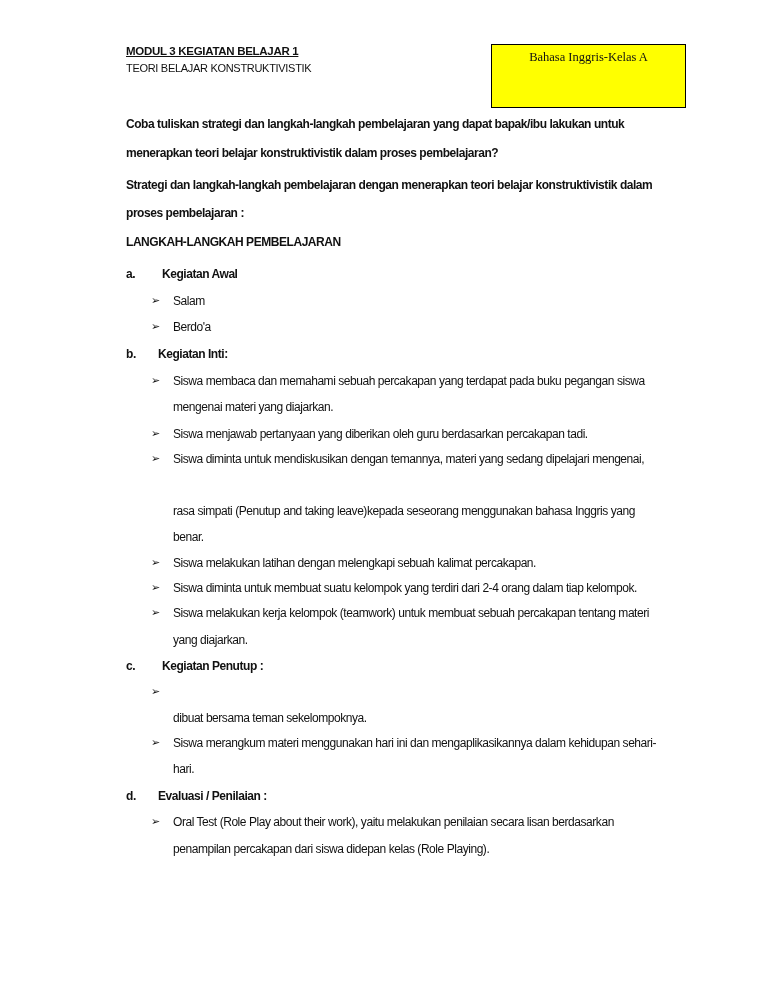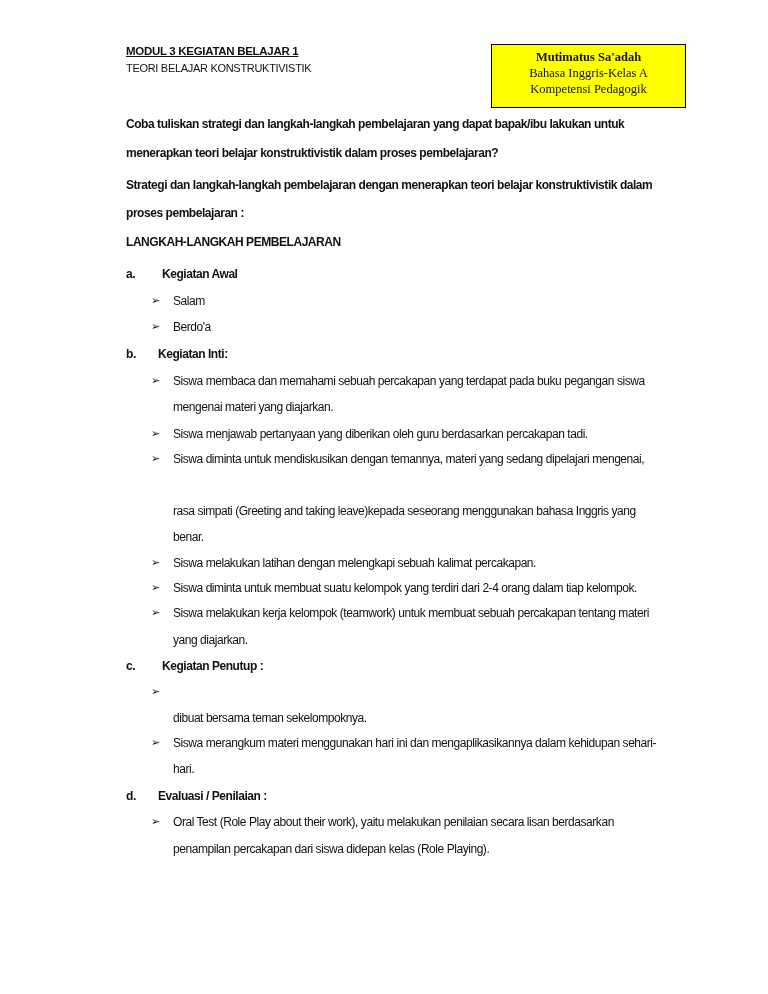--- a/index.html
+++ b/index.html
@@ -40,23 +40,21 @@
 </style>
 </head>
 <body>
 
 <div class="page">
 
   <div class="hdr-title">MODUL 3 KEGIATAN BELAJAR 1</div>
   <div class="hdr-sub">TEORI BELAJAR KONSTRUKTIVISTIK</div>
 
   <div class="author-box">
-    <div class="name">Mutimatus Sa'adah</div>
     <div class="line">Bahasa Inggris-Kelas A</div>
-    <div class="line">Kompetensi Pedagogik</div>
   </div>
 
   <div class="ln q b" style="top:117px">Coba tuliskan strategi dan langkah-langkah  pembelajaran yang dapat bapak/ibu lakukan untuk</div>
   <div class="ln q b" style="top:146px">menerapkan  teori belajar konstruktivistik  dalam proses  pembelajaran?</div>
 
   <div class="ln q b" style="top:178px">Strategi  dan  langkah-langkah  pembelajaran dengan menerapkan  teori belajar konstruktivistik  dalam</div>
   <div class="ln q b" style="top:206px">proses  pembelajaran :</div>
 
   <div class="ln q b" style="top:235px">LANGKAH-LANGKAH  PEMBELAJARAN</div>
 
@@ -73,21 +71,21 @@
 
   <span class="arrow" style="top:374px">➢</span>
   <div class="ln btxt" style="top:374px">Siswa membaca dan memahami sebuah  percakapan yang terdapat pada buku pegangan siswa</div>
   <div class="ln cont" style="top:400px">mengenai materi yang  diajarkan.</div>
 
   <span class="arrow" style="top:427px">➢</span>
   <div class="ln btxt" style="top:427px">Siswa menjawab pertanyaan yang diberikan oleh guru berdasarkan percakapan tadi.</div>
 
   <span class="arrow" style="top:452px">➢</span>
   <div class="ln btxt" style="top:452px">Siswa diminta untuk mendiskusikan dengan temannya, materi yang  sedang dipelajari mengenai,</div>
-  <div class="ln cont" style="top:504px">rasa simpati (Greeting and taking leave)kepada seseorang menggunakan bahasa Inggris yang</div>
+  <div class="ln cont" style="top:504px">rasa simpati (Penutup and taking leave)kepada seseorang menggunakan bahasa Inggris yang</div>
   <div class="ln cont" style="top:530px">benar.</div>
 
   <span class="arrow" style="top:556px">➢</span>
   <div class="ln btxt" style="top:556px">Siswa melakukan latihan  dengan melengkapi sebuah kalimat percakapan.</div>
 
   <span class="arrow" style="top:581px">➢</span>
   <div class="ln btxt" style="top:581px">Siswa diminta untuk membuat suatu kelompok yang terdiri dari 2-4 orang dalam tiap kelompok.</div>
 
   <span class="arrow" style="top:606px">➢</span>
   <div class="ln btxt" style="top:606px">Siswa melakukan kerja kelompok (teamwork) untuk membuat sebuah percakapan tentang materi</div>

